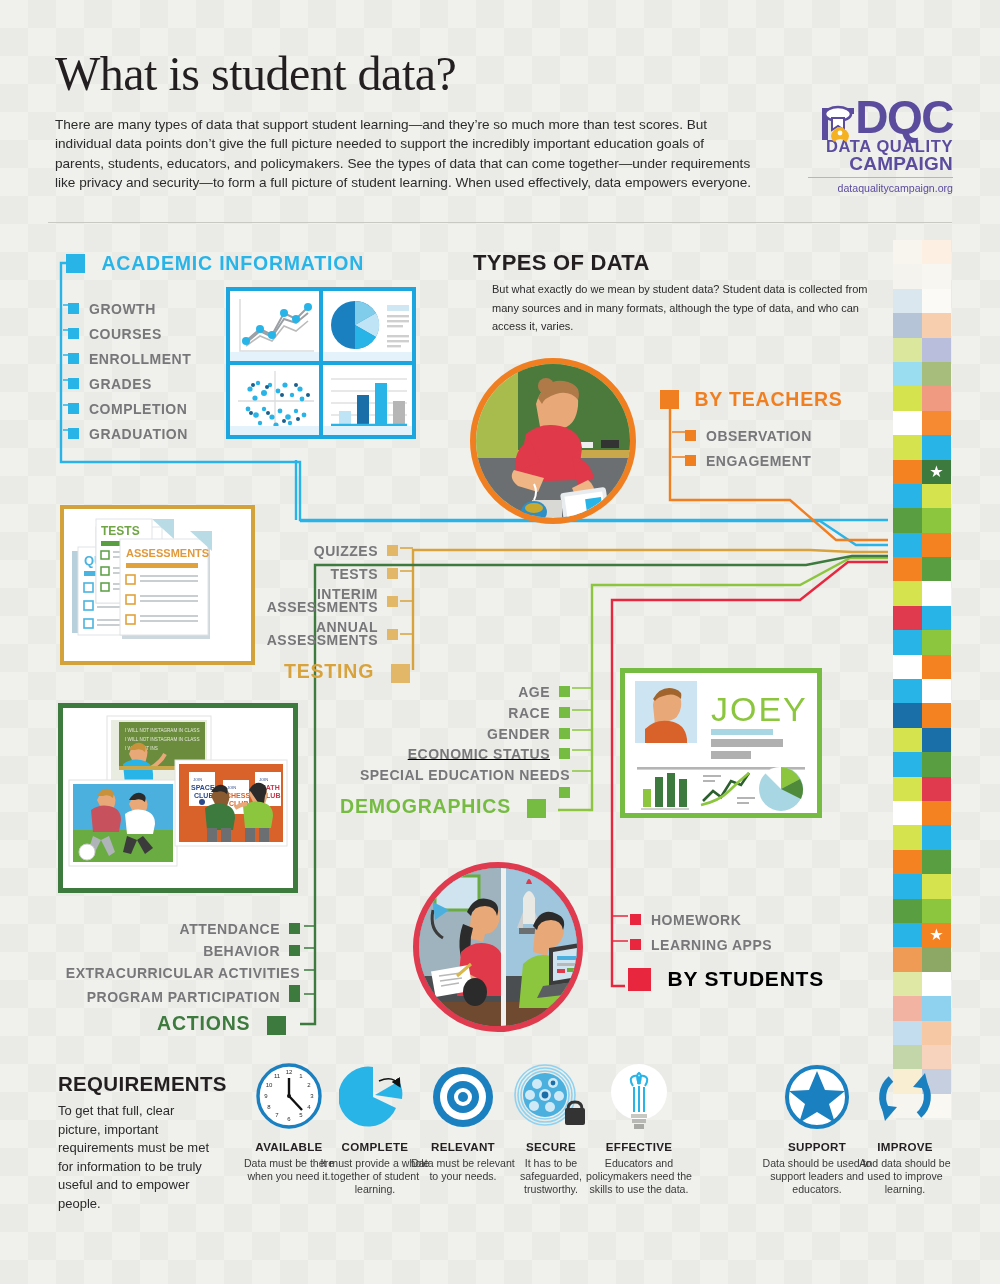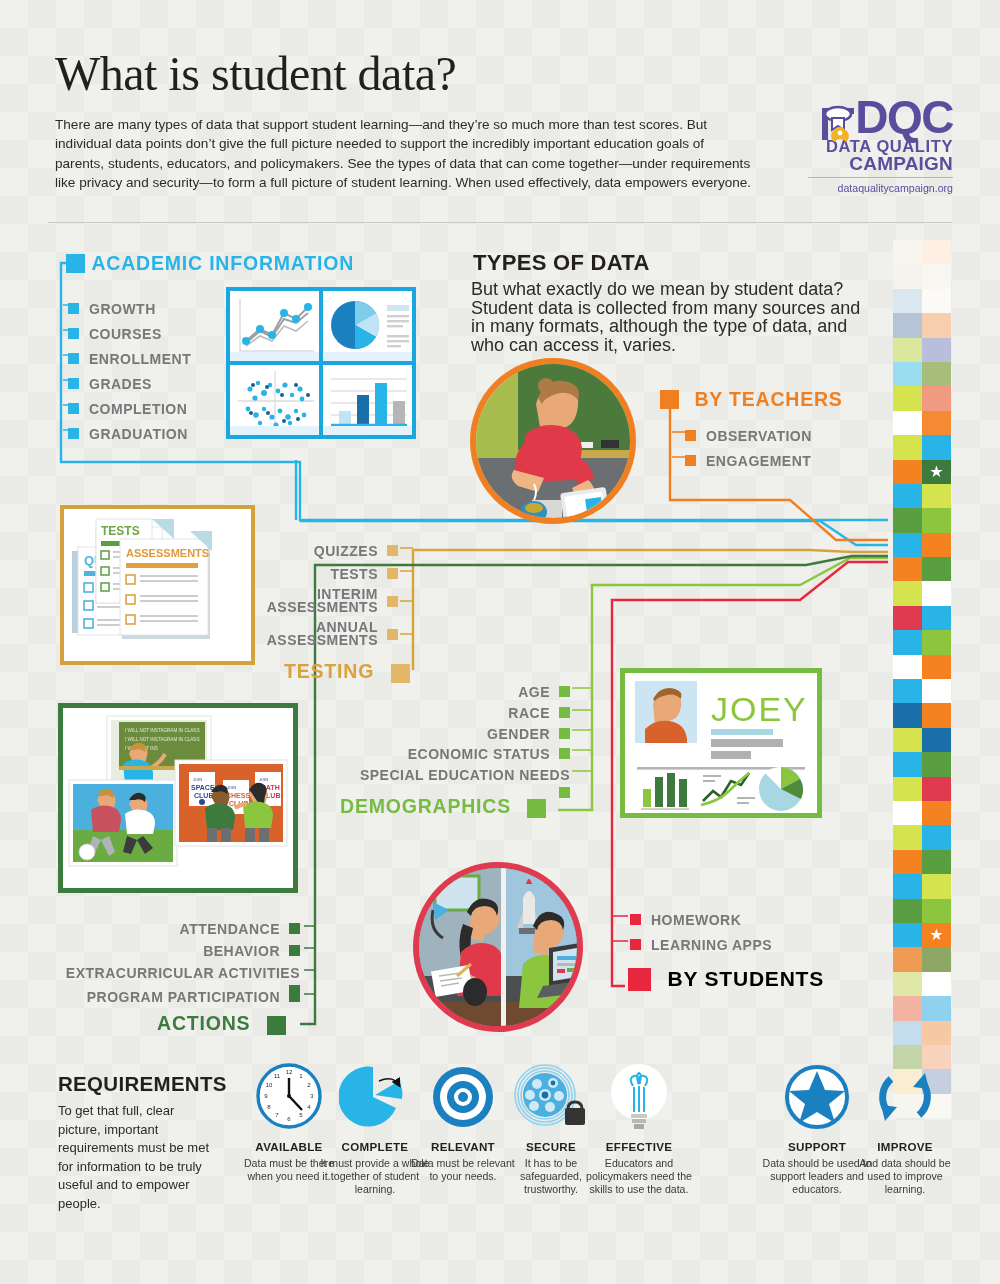--- a/index.html
+++ b/index.html
@@ -50,35 +50,35 @@
   .cap-icon{position:absolute; left:6px; top:2px; width:48px; height:58px;}
   #hdr-rule{position:absolute; left:48px; top:222px; width:904px; height:1px; background:#c9c9c4;}
   .cat-head{font-size:19.5px; font-weight:bold; letter-spacing:.8px;}
   .item{font-size:14px; font-weight:bold; color:#77777a; letter-spacing:.5px; white-space:nowrap;}
   .bullet{width:11px;height:11px;display:inline-block;vertical-align:middle;}
   .bighead-sq{width:19px;height:19px;display:inline-block;vertical-align:middle;}
 
   
   #acad-head{position:absolute; left:66px; top:252px;}
   #acad-head .bighead-sq{background:#29b4e8;}
-  #acad-head .cat-head{color:#29b4e8; margin-left:2px; vertical-align:middle;}
+  #acad-head .cat-head{color:#29b4e8; margin-left:12px; vertical-align:middle;}
   .acad-row{position:absolute; left:68px;}
   .acad-row .bullet{background:#29b4e8;}
   .acad-row .item{margin-left:10px; vertical-align:middle;}
 
   
   #acad-panel{position:absolute; left:226px; top:287px; width:190px; height:152px;
     border:4px solid #1ba6e0; background:#1ba6e0;
     display:grid; grid-template-columns:1fr 1fr; grid-template-rows:1fr 1fr; gap:4px;}
   .mini{background:#fff; position:relative; overflow:hidden;}
   .mini .floor{position:absolute; left:0; right:0; bottom:0; height:9px; background:#e4f2fb;}
 
   
   #types-head{position:absolute; left:473px; top:250px; font-size:22px; font-weight:bold; color:#231f20; letter-spacing:.3px;}
-  #types-body{position:absolute; left:471px; top:280px; width:390px; font-size:18px; line-height:18.5px; color:#2b2b2b;}
+  #types-body{position:absolute; left:492px; top:280px; width:390px; font-size:11px; line-height:18.5px; color:#2b2b2b;}
 
   
   .circ{position:absolute; border-radius:50%; overflow:hidden;}
   #teacher-circ{left:470px; top:358px; width:166px; height:166px; border:6px solid #f07f22; background:#e8e4d9;}
   #student-circ{left:413px; top:862px; width:170px; height:170px; border:6px solid #e03a4e; background:#cfd4d8;}
 
   
   #teach-head{position:absolute; left:660px; top:388px;}
   #teach-head .bighead-sq{background:#f07f22;}
   #teach-head .cat-head{color:#f07f22; margin-left:11px; vertical-align:middle;}
@@ -390,21 +390,21 @@
 <div class="test-row" style="left:238px; top:588px; width:160px; line-height:13.4px;"><span class="item" style="display:inline-block; max-width:122px; white-space:normal;">INTERIM ASSESSMENTS</span><span class="bullet"></span></div>
 <div class="test-row" style="left:238px; top:621px; width:160px; line-height:13.4px;"><span class="item" style="display:inline-block; max-width:122px; white-space:normal;">ANNUAL ASSESSMENTS</span><span class="bullet"></span></div>
 
 <div id="demo-head">
   <span class="cat-head">DEMOGRAPHICS</span>
   <span class="bighead-sq"></span>
 </div>
 <div class="demo-row" style="left:380px; top:682px; width:190px;"><span class="item">AGE</span><span class="bullet"></span></div>
 <div class="demo-row" style="left:380px; top:703px; width:190px;"><span class="item">RACE</span><span class="bullet"></span></div>
 <div class="demo-row" style="left:380px; top:724px; width:190px;"><span class="item">GENDER</span><span class="bullet"></span></div>
-<div class="demo-row" style="left:360px; top:744px; width:210px;"><span class="item">ECONOMIC STATUS</span><span class="bullet"></span></div>
+<div class="demo-row" style="left:360px; top:744px; width:210px;text-decoration:underline;"><span class="item">ECONOMIC STATUS</span><span class="bullet"></span></div>
 <div class="demo-row" style="left:340px; top:765px; width:230px;"><span class="item">SPECIAL EDUCATION NEEDS</span><span class="bullet"></span></div>
 
 <div id="joey-card">
   <svg width="192" height="140" viewBox="0 0 192 140">
     <rect width="192" height="140" fill="#fff"></rect>
     <rect x="10" y="8" width="62" height="62" fill="#cde4f2"></rect>
     <path d="M28 32 q2 -16 16 -14 q14 2 12 16 q-2 12 -12 14 l0 6 l-14 -2 Z" fill="#e8a878"></path>
     <path d="M28 26 q8 -14 22 -10 q8 2 6 10 q-6 -6 -14 -4 q-10 2 -12 6 Z" fill="#a0642c"></path>
     <path d="M20 56 q10 -10 24 -8 q16 2 18 18 l0 4 l-42 0 Z" fill="#d9622a"></path>
     <text x="86" y="48" font-family="Liberation Sans, sans-serif" font-size="34" fill="#8cc63f" letter-spacing="2">JOEY</text>

